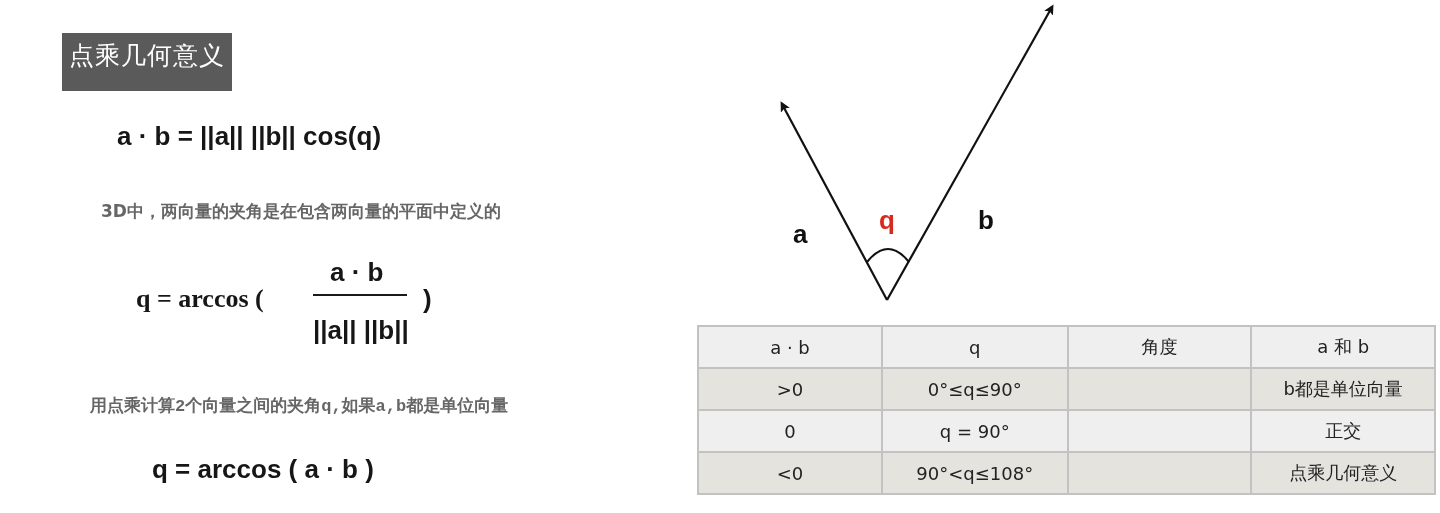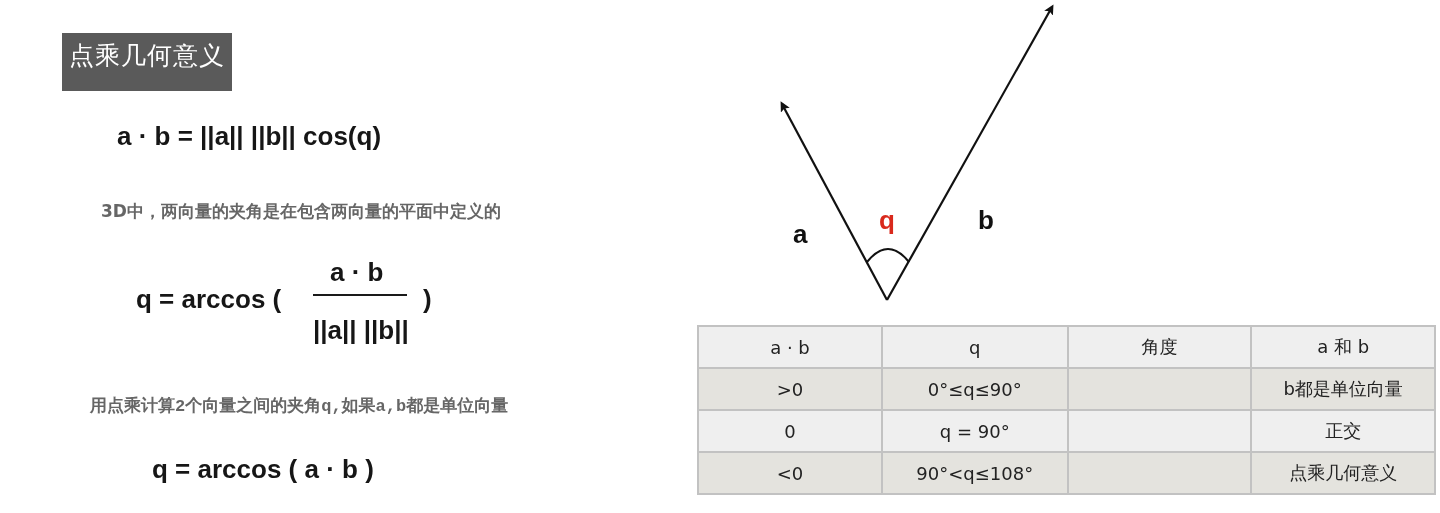--- a/index.html
+++ b/index.html
@@ -33,21 +33,21 @@
 </style>
 </head>
 <body>
 
 <div class="abs title-badge">点乘几何意义</div>
 
 <div class="abs formula" style="left:117px; top:121px;">a · b = ||a|| ||b|| cos(q)</div>
 
 <div class="abs note" style="left:101px; top:200px;">3D中，两向量的夹角是在包含两向量的平面中定义的</div>
 
-<div class="abs formula" style="left:136px; top:284px;">q = arccos (</div>
+<div class="abs formula" style="left:136px; top:284px;font-family:Liberation Serif, serif;">q = arccos (</div>
 <div class="abs formula" style="left:330px; top:257px;">a · b</div>
 <div class="frac-line"></div>
 <div class="abs formula" style="left:313px; top:309px;margin-top:6px;">||a|| ||b||</div>
 <div class="abs formula" style="left:423px; top:284px;">)</div>
 
 <div class="abs note" style="left:90px; top:394px;font-family:Liberation Mono, monospace;">用点乘计算2个向量之间的夹角q,如果a,b都是单位向量</div>
 
 <div class="abs formula" style="left:128px; top:454px;margin-left:24px;">q = arccos (  a · b )</div>
 
 <svg class="diagram" width="1440" height="320">

